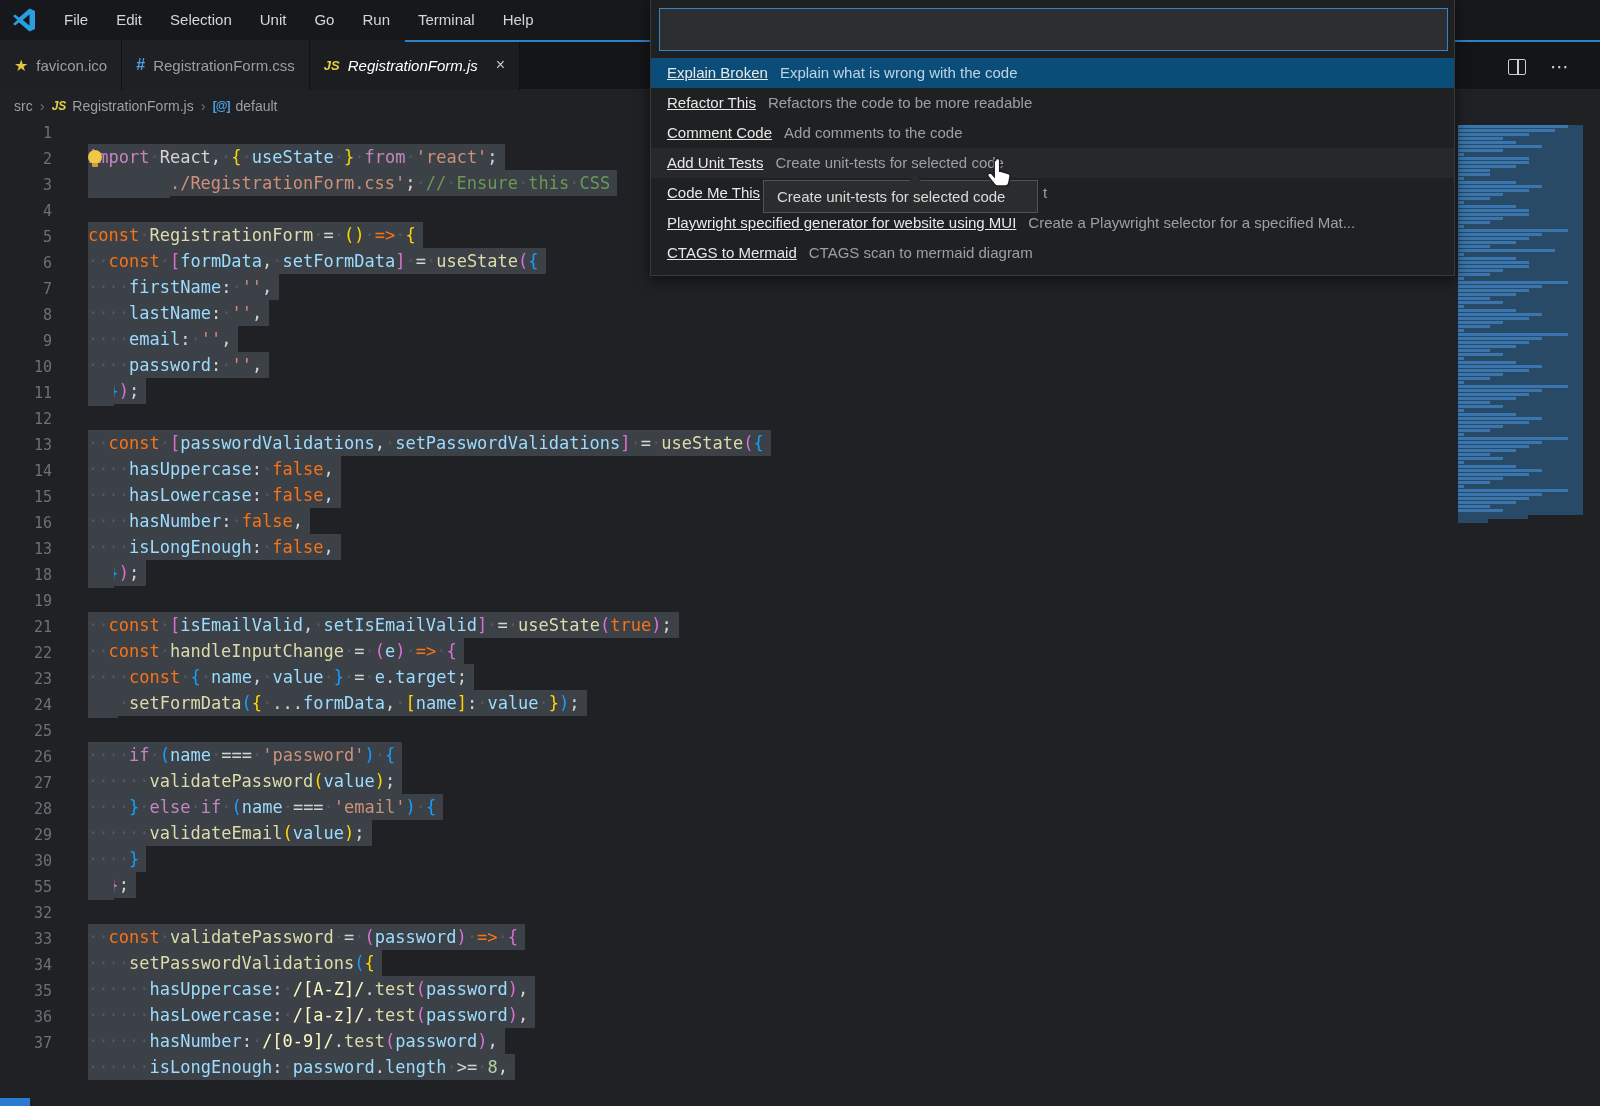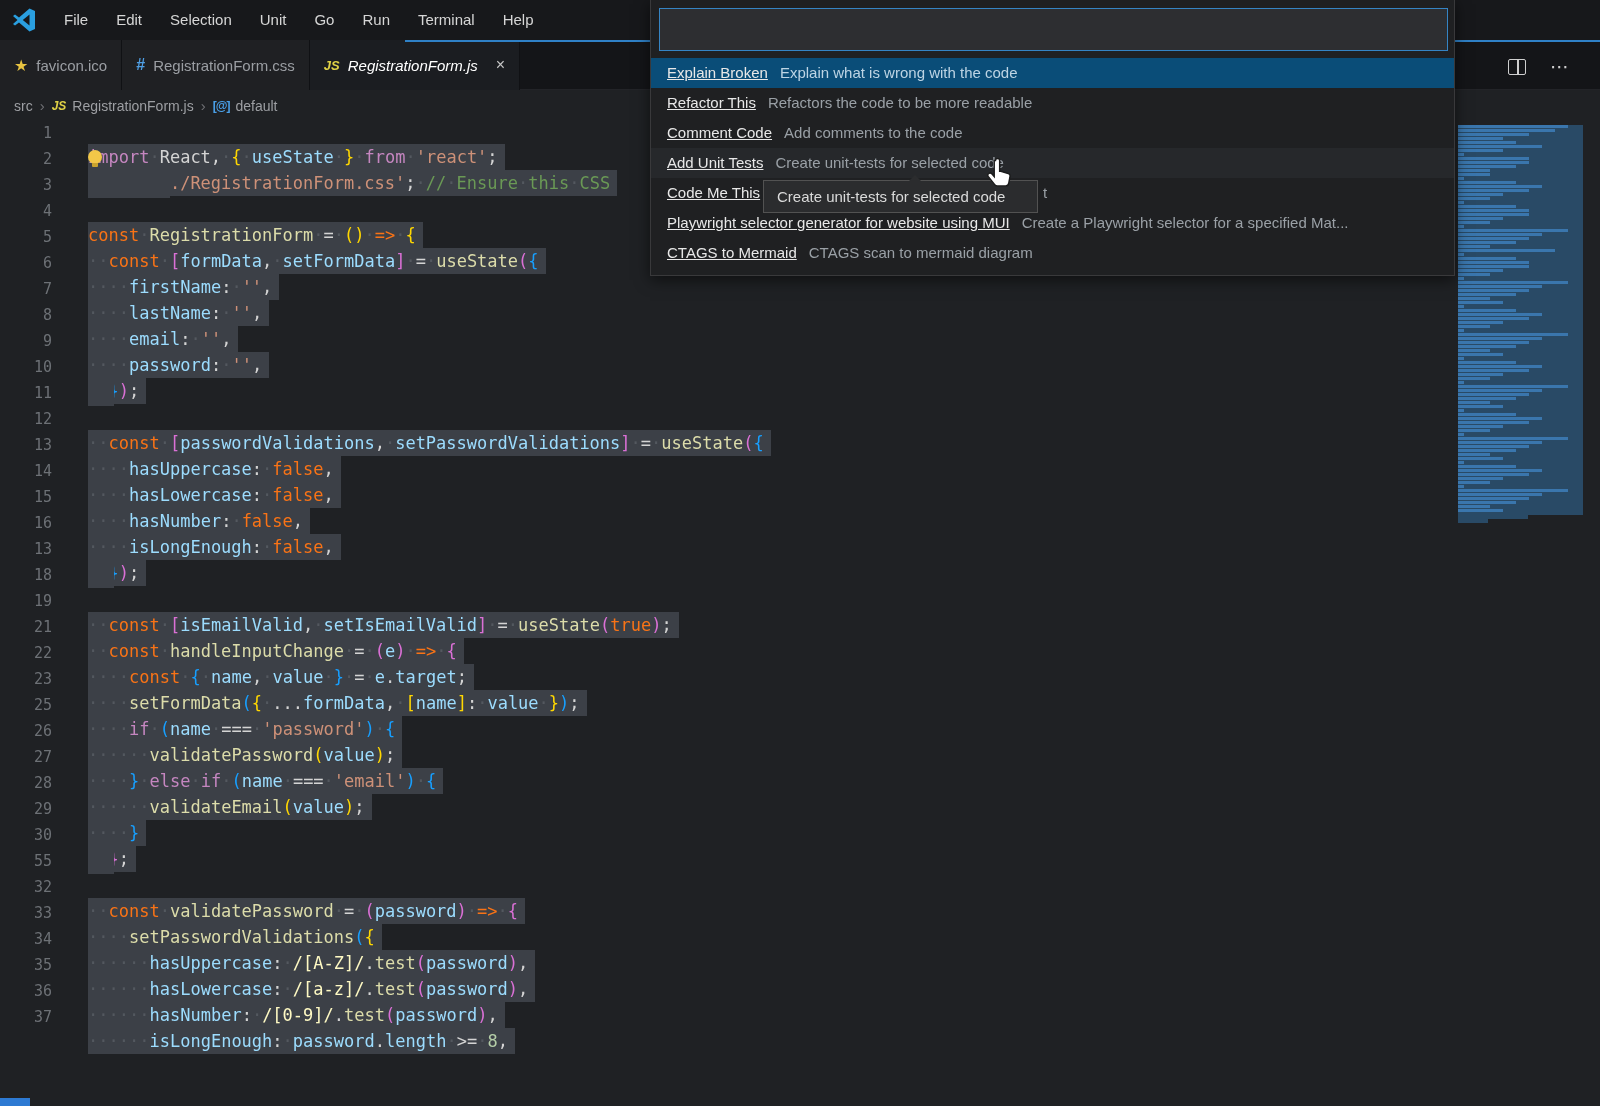--- a/index.html
+++ b/index.html
@@ -195,20 +195,21 @@
       <div class="line"><span class="num">13</span><span class="ltext"><span class="sel"><span class="tk-p"><span class="ws">·</span><span class="ws">·</span><span class="ws">·</span><span class="ws">·</span></span><span class="tk-v">hasUppercase</span><span class="tk-p">:</span><span class="tk-p"><span class="ws">·</span></span><span class="tk-s">false</span><span class="tk-p">,</span></span></span></div>
       <div class="line"><span class="num">14</span><span class="ltext"><span class="sel"><span class="tk-p"><span class="ws">·</span><span class="ws">·</span><span class="ws">·</span><span class="ws">·</span></span><span class="tk-v">hasLowercase</span><span class="tk-p">:</span><span class="tk-p"><span class="ws">·</span></span><span class="tk-s">false</span><span class="tk-p">,</span></span></span></div>
       <div class="line"><span class="num">15</span><span class="ltext"><span class="sel"><span class="tk-p"><span class="ws">·</span><span class="ws">·</span><span class="ws">·</span><span class="ws">·</span></span><span class="tk-v">hasNumber</span><span class="tk-p">:</span><span class="tk-p"><span class="ws">·</span></span><span class="tk-s">false</span><span class="tk-p">,</span></span></span></div>
       <div class="line"><span class="num">16</span><span class="ltext"><span class="sel"><span class="tk-p"><span class="ws">·</span><span class="ws">·</span><span class="ws">·</span><span class="ws">·</span></span><span class="tk-v">isLongEnough</span><span class="tk-p">:</span><span class="tk-p"><span class="ws">·</span></span><span class="tk-s">false</span><span class="tk-p">,</span></span></span></div>
       <div class="line"><span class="num">13</span><span class="ltext"><span class="sel"><span class="tk-p"><span class="ws">·</span><span class="ws">·</span></span><span class="tk-g3">}</span><span class="tk-g2">)</span><span class="tk-p">;</span></span></span></div>
       <div class="line"><span class="num">18</span><span class="ltext"><span class="stub" style="width: 26px;"></span></span></div>
       <div class="line"><span class="num">19</span><span class="ltext"><span class="sel"><span class="tk-p"><span class="ws">·</span><span class="ws">·</span></span><span class="tk-s">const</span><span class="tk-p"><span class="ws">·</span></span><span class="tk-g2">[</span><span class="tk-v">isEmailValid</span><span class="tk-p">,<span class="ws">·</span></span><span class="tk-v">setIsEmailValid</span><span class="tk-g2">]</span><span class="tk-p"><span class="ws">·</span></span><span class="tk-p">=</span><span class="tk-p"><span class="ws">·</span></span><span class="tk-f">useState</span><span class="tk-g2">(</span><span class="tk-s">true</span><span class="tk-g2">)</span><span class="tk-p">;</span></span></span></div>
       <div class="line"><span class="num">21</span><span class="ltext"><span class="sel"><span class="tk-p"><span class="ws">·</span><span class="ws">·</span></span><span class="tk-s">const</span><span class="tk-p"><span class="ws">·</span></span><span class="tk-f">handleInputChange</span><span class="tk-p"><span class="ws">·</span></span><span class="tk-p">=</span><span class="tk-p"><span class="ws">·</span></span><span class="tk-g2">(</span><span class="tk-v">e</span><span class="tk-g2">)</span><span class="tk-p"><span class="ws">·</span></span><span class="tk-s">=&gt;</span><span class="tk-p"><span class="ws">·</span></span><span class="tk-g2">{</span></span></span></div>
       <div class="line"><span class="num">22</span><span class="ltext"><span class="sel"><span class="tk-p"><span class="ws">·</span><span class="ws">·</span><span class="ws">·</span><span class="ws">·</span></span><span class="tk-s">const</span><span class="tk-p"><span class="ws">·</span></span><span class="tk-g3">{</span><span class="tk-p"><span class="ws">·</span></span><span class="tk-v">name</span><span class="tk-p">,<span class="ws">·</span></span><span class="tk-v">value</span><span class="tk-p"><span class="ws">·</span></span><span class="tk-g3">}</span><span class="tk-p"><span class="ws">·</span></span><span class="tk-p">=</span><span class="tk-p"><span class="ws">·</span></span><span class="tk-v">e</span><span class="tk-p">.</span><span class="tk-v">target</span><span class="tk-p">;</span></span></span></div>
       <div class="line"><span class="num">23</span><span class="ltext"><span class="sel"><span class="tk-p"><span class="ws">·</span><span class="ws">·</span><span class="ws">·</span><span class="ws">·</span></span><span class="tk-f">setFormData</span><span class="tk-g3">(</span><span class="tk-g1">{</span><span class="tk-p"><span class="ws">·</span></span><span class="tk-p">...</span><span class="tk-v">formData</span><span class="tk-p">,<span class="ws">·</span></span><span class="tk-g1">[</span><span class="tk-v">name</span><span class="tk-g1">]</span><span class="tk-p">:</span><span class="tk-p"><span class="ws">·</span></span><span class="tk-v">value</span><span class="tk-p"><span class="ws">·</span></span><span class="tk-g1">}</span><span class="tk-g3">)</span><span class="tk-p">;</span></span></span></div>
+      <div class="line"><span class="num">24</span><span class="ltext"><span class="stub" style="width: 30px;"></span></span></div>
       <div class="line"><span class="num">25</span><span class="ltext"><span class="sel"><span class="tk-p"><span class="ws">·</span><span class="ws">·</span><span class="ws">·</span><span class="ws">·</span></span><span class="tk-k">if</span><span class="tk-p"><span class="ws">·</span></span><span class="tk-g3">(</span><span class="tk-v">name</span><span class="tk-p"><span class="ws">·</span></span><span class="tk-p">===</span><span class="tk-p"><span class="ws">·</span></span><span class="tk-r">'password'</span><span class="tk-g3">)</span><span class="tk-p"><span class="ws">·</span></span><span class="tk-g3">{</span></span></span></div>
       <div class="line"><span class="num">26</span><span class="ltext"><span class="sel"><span class="tk-p"><span class="ws">·</span><span class="ws">·</span><span class="ws">·</span><span class="ws">·</span><span class="ws">·</span><span class="ws">·</span></span><span class="tk-f">validatePassword</span><span class="tk-g1">(</span><span class="tk-v">value</span><span class="tk-g1">)</span><span class="tk-p">;</span></span></span></div>
       <div class="line"><span class="num">27</span><span class="ltext"><span class="sel"><span class="tk-p"><span class="ws">·</span><span class="ws">·</span><span class="ws">·</span><span class="ws">·</span></span><span class="tk-g3">}</span><span class="tk-p"><span class="ws">·</span></span><span class="tk-k">else</span><span class="tk-p"><span class="ws">·</span></span><span class="tk-k">if</span><span class="tk-p"><span class="ws">·</span></span><span class="tk-g3">(</span><span class="tk-v">name</span><span class="tk-p"><span class="ws">·</span></span><span class="tk-p">===</span><span class="tk-p"><span class="ws">·</span></span><span class="tk-r">'email'</span><span class="tk-g3">)</span><span class="tk-p"><span class="ws">·</span></span><span class="tk-g3">{</span></span></span></div>
       <div class="line"><span class="num">28</span><span class="ltext"><span class="sel"><span class="tk-p"><span class="ws">·</span><span class="ws">·</span><span class="ws">·</span><span class="ws">·</span><span class="ws">·</span><span class="ws">·</span></span><span class="tk-f">validateEmail</span><span class="tk-g1">(</span><span class="tk-v">value</span><span class="tk-g1">)</span><span class="tk-p">;</span></span></span></div>
       <div class="line"><span class="num">29</span><span class="ltext"><span class="sel"><span class="tk-p"><span class="ws">·</span><span class="ws">·</span><span class="ws">·</span><span class="ws">·</span></span><span class="tk-g3">}</span></span></span></div>
       <div class="line"><span class="num">30</span><span class="ltext"><span class="sel"><span class="tk-p"><span class="ws">·</span><span class="ws">·</span></span><span class="tk-g2">}</span><span class="tk-p">;</span></span></span></div>
       <div class="line"><span class="num">55</span><span class="ltext"><span class="stub" style="width: 26px;"></span></span></div>
       <div class="line"><span class="num">32</span><span class="ltext"><span class="sel"><span class="tk-p"><span class="ws">·</span><span class="ws">·</span></span><span class="tk-s">const</span><span class="tk-p"><span class="ws">·</span></span><span class="tk-f">validatePassword</span><span class="tk-p"><span class="ws">·</span></span><span class="tk-p">=</span><span class="tk-p"><span class="ws">·</span></span><span class="tk-g2">(</span><span class="tk-v">password</span><span class="tk-g2">)</span><span class="tk-p"><span class="ws">·</span></span><span class="tk-s">=&gt;</span><span class="tk-p"><span class="ws">·</span></span><span class="tk-g2">{</span></span></span></div>
       <div class="line"><span class="num">33</span><span class="ltext"><span class="sel"><span class="tk-p"><span class="ws">·</span><span class="ws">·</span><span class="ws">·</span><span class="ws">·</span></span><span class="tk-f">setPasswordValidations</span><span class="tk-g3">(</span><span class="tk-g1">{</span></span></span></div>
       <div class="line"><span class="num">34</span><span class="ltext"><span class="sel"><span class="tk-p"><span class="ws">·</span><span class="ws">·</span><span class="ws">·</span><span class="ws">·</span><span class="ws">·</span><span class="ws">·</span></span><span class="tk-v">hasUppercase</span><span class="tk-p">:</span><span class="tk-p"><span class="ws">·</span></span><span class="tk-x">/[A-Z]/</span><span class="tk-p">.</span><span class="tk-f">test</span><span class="tk-g2">(</span><span class="tk-v">password</span><span class="tk-g2">)</span><span class="tk-p">,</span></span></span></div>
@@ -327,21 +328,21 @@
   <div id="scroll-divider"></div>
 
   <div id="quickpick">
     <input id="qp-input" value="" placeholder="" style="">
     <div id="qp-list">
         <div class="qp-row selected"><span class="qp-label">Explain Broken</span><span class="qp-desc">Explain what is wrong with the code</span></div>
         <div class="qp-row"><span class="qp-label">Refactor This</span><span class="qp-desc">Refactors the code to be more readable</span></div>
         <div class="qp-row"><span class="qp-label">Comment Code</span><span class="qp-desc">Add comments to the code</span></div>
         <div class="qp-row hover"><span class="qp-label">Add Unit Tests</span><span class="qp-desc">Create unit-tests for selected code</span></div>
         <div class="qp-row"><span class="qp-label">Code Me This</span><span class="qp-trail">t</span></div>
-        <div class="qp-row"><span class="qp-label">Playwright selector generator for website using MUI</span><span class="qp-desc">Create a Playwright selector for a specified Mat...</span></div>
+        <div class="qp-row"><span class="qp-label">Playwright specified generator for website using MUI</span><span class="qp-desc">Create a Playwright selector for a specified Mat...</span></div>
         <div class="qp-row"><span class="qp-label">CTAGS to Mermaid</span><span class="qp-desc">CTAGS scan to mermaid diagram</span></div>
       </div>
   </div>
 
   <div id="qp-tooltip">Create unit-tests for selected code</div>
 
   <svg id="hand-cursor" width="30" height="36" viewBox="0 0 24 28">
     <path d="M9.2 1.6c0-.9.8-1.6 1.7-1.6.9 0 1.6.7 1.6 1.6v8.6h1l5.9 1.9c1 .3 1.6 1.3 1.4 2.3l-1 5.4c-.2 1.2-1.3 2.1-2.5 2.1h-6.6c-.8 0-1.6-.4-2.1-1l-5.1-6.4c-.6-.8-.5-1.9.3-2.5.7-.6 1.8-.5 2.4.2l2 2.3V1.6z" fill="#ffffff" stroke="#1b1b1b" stroke-width="1.1"></path>
   </svg>
 

